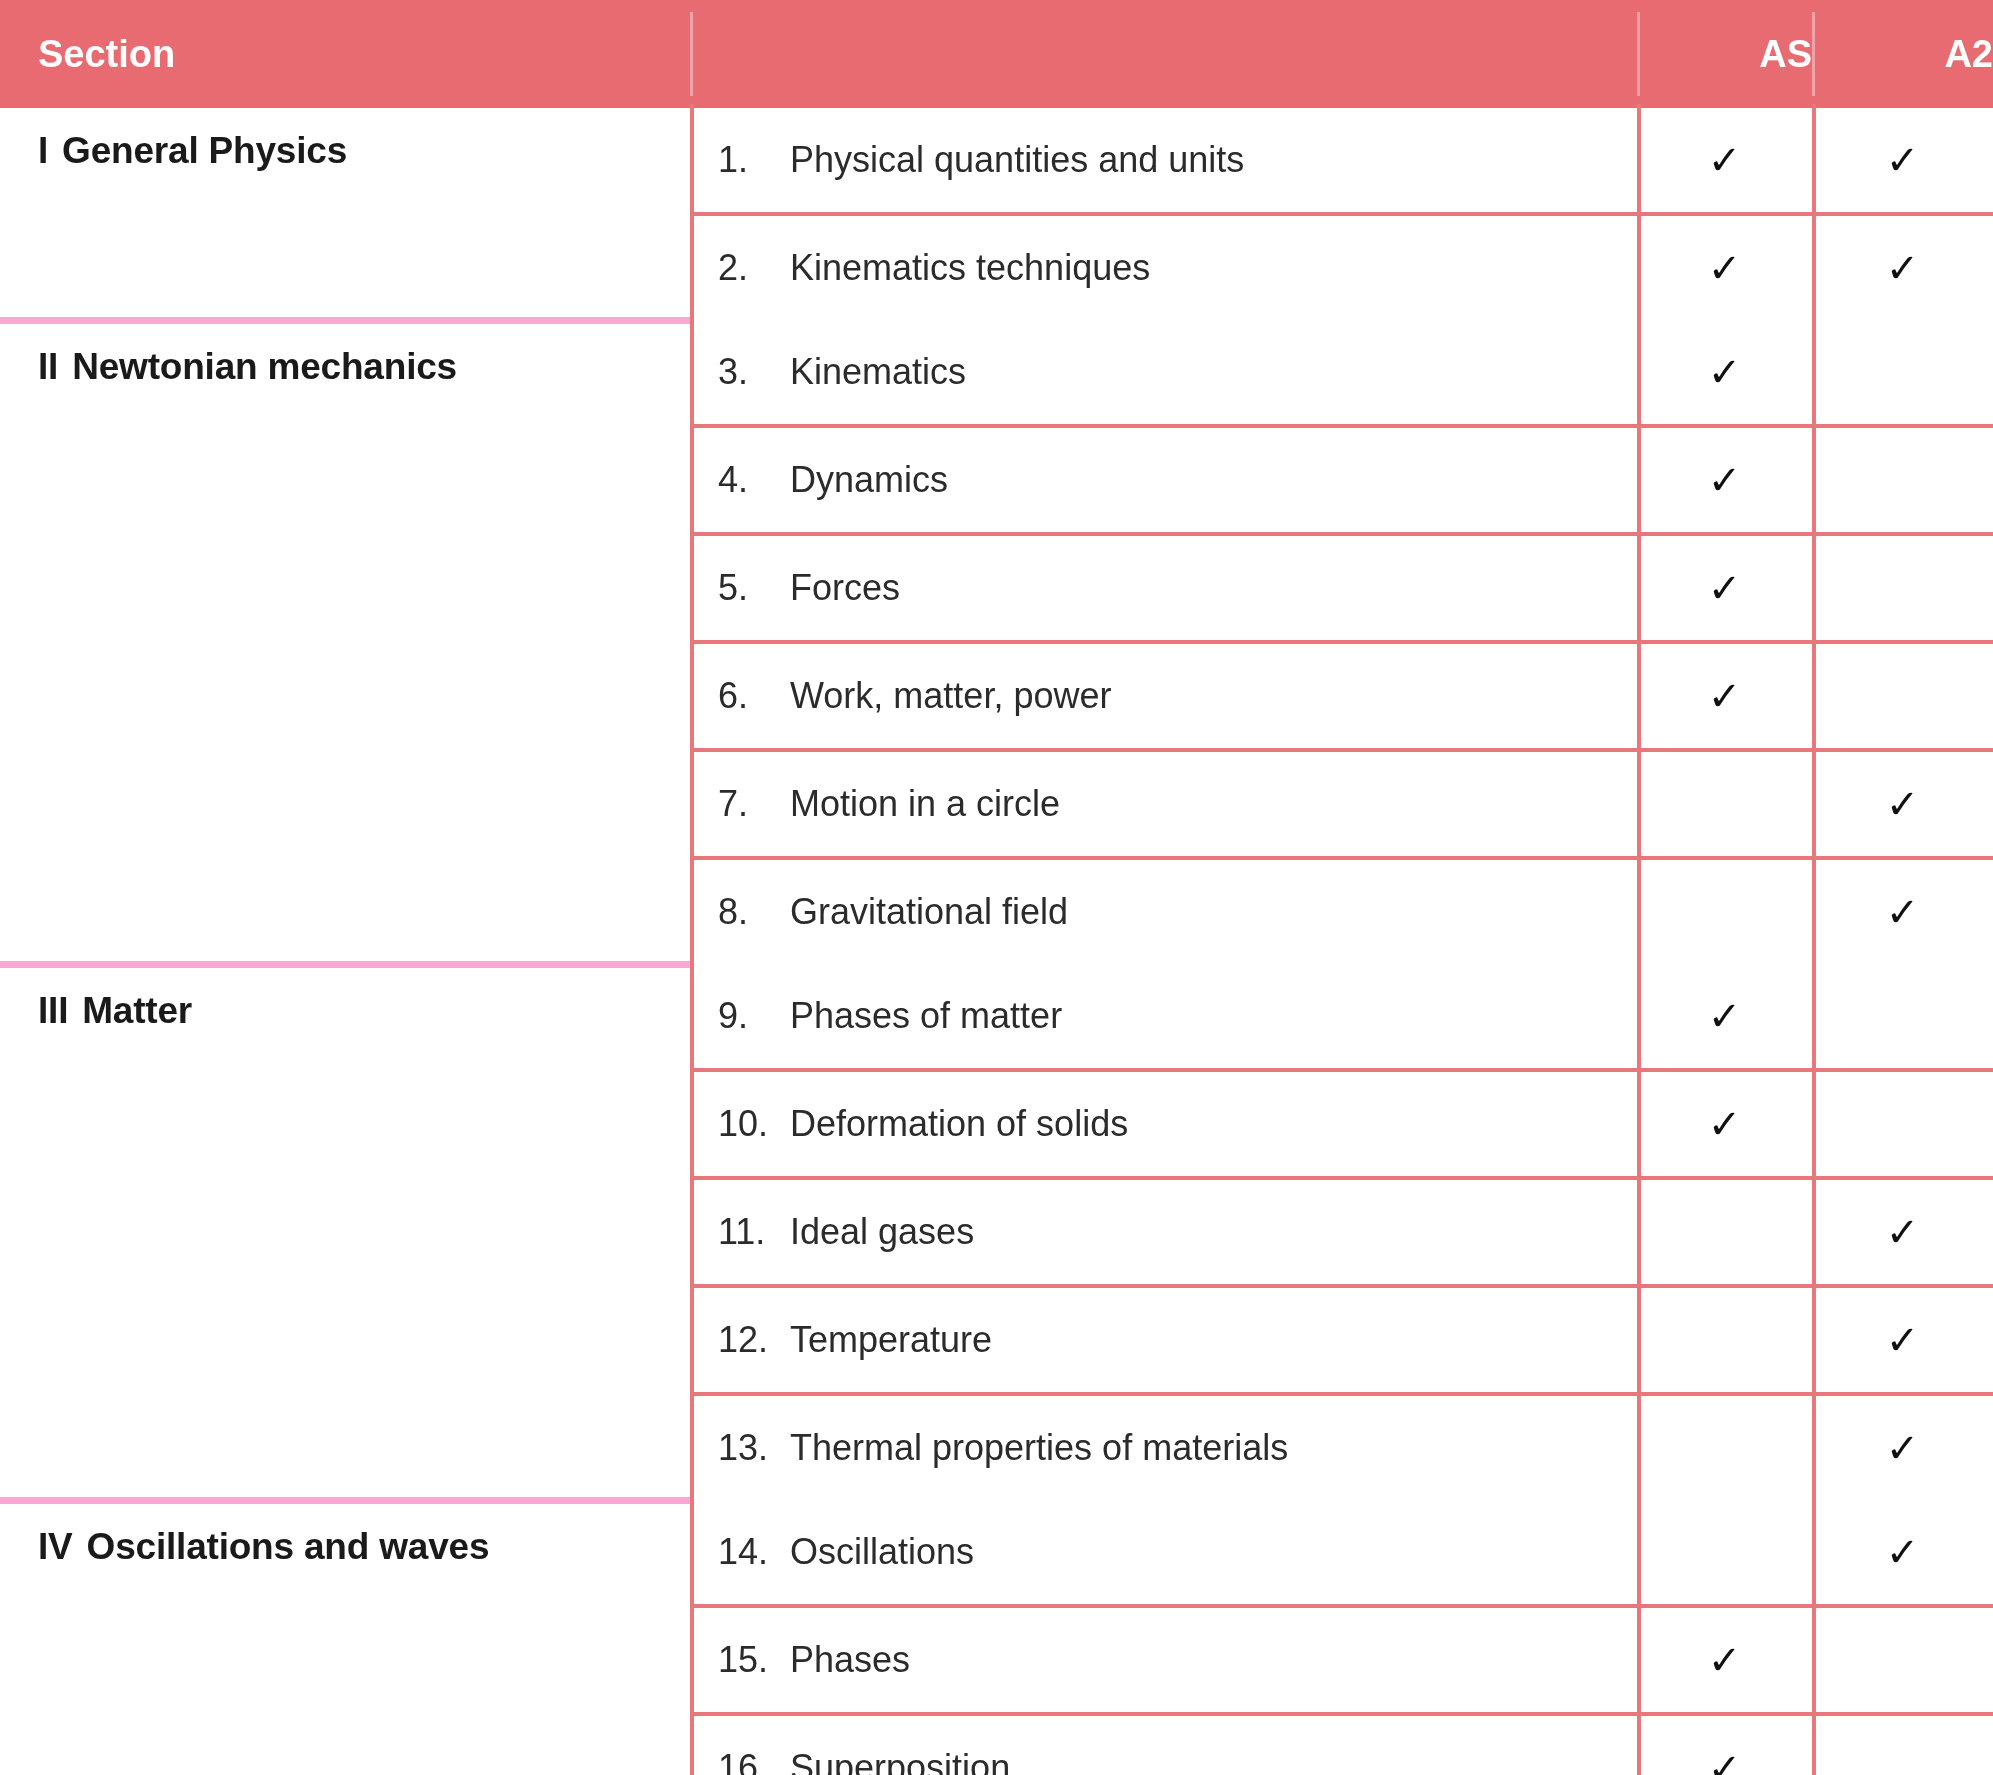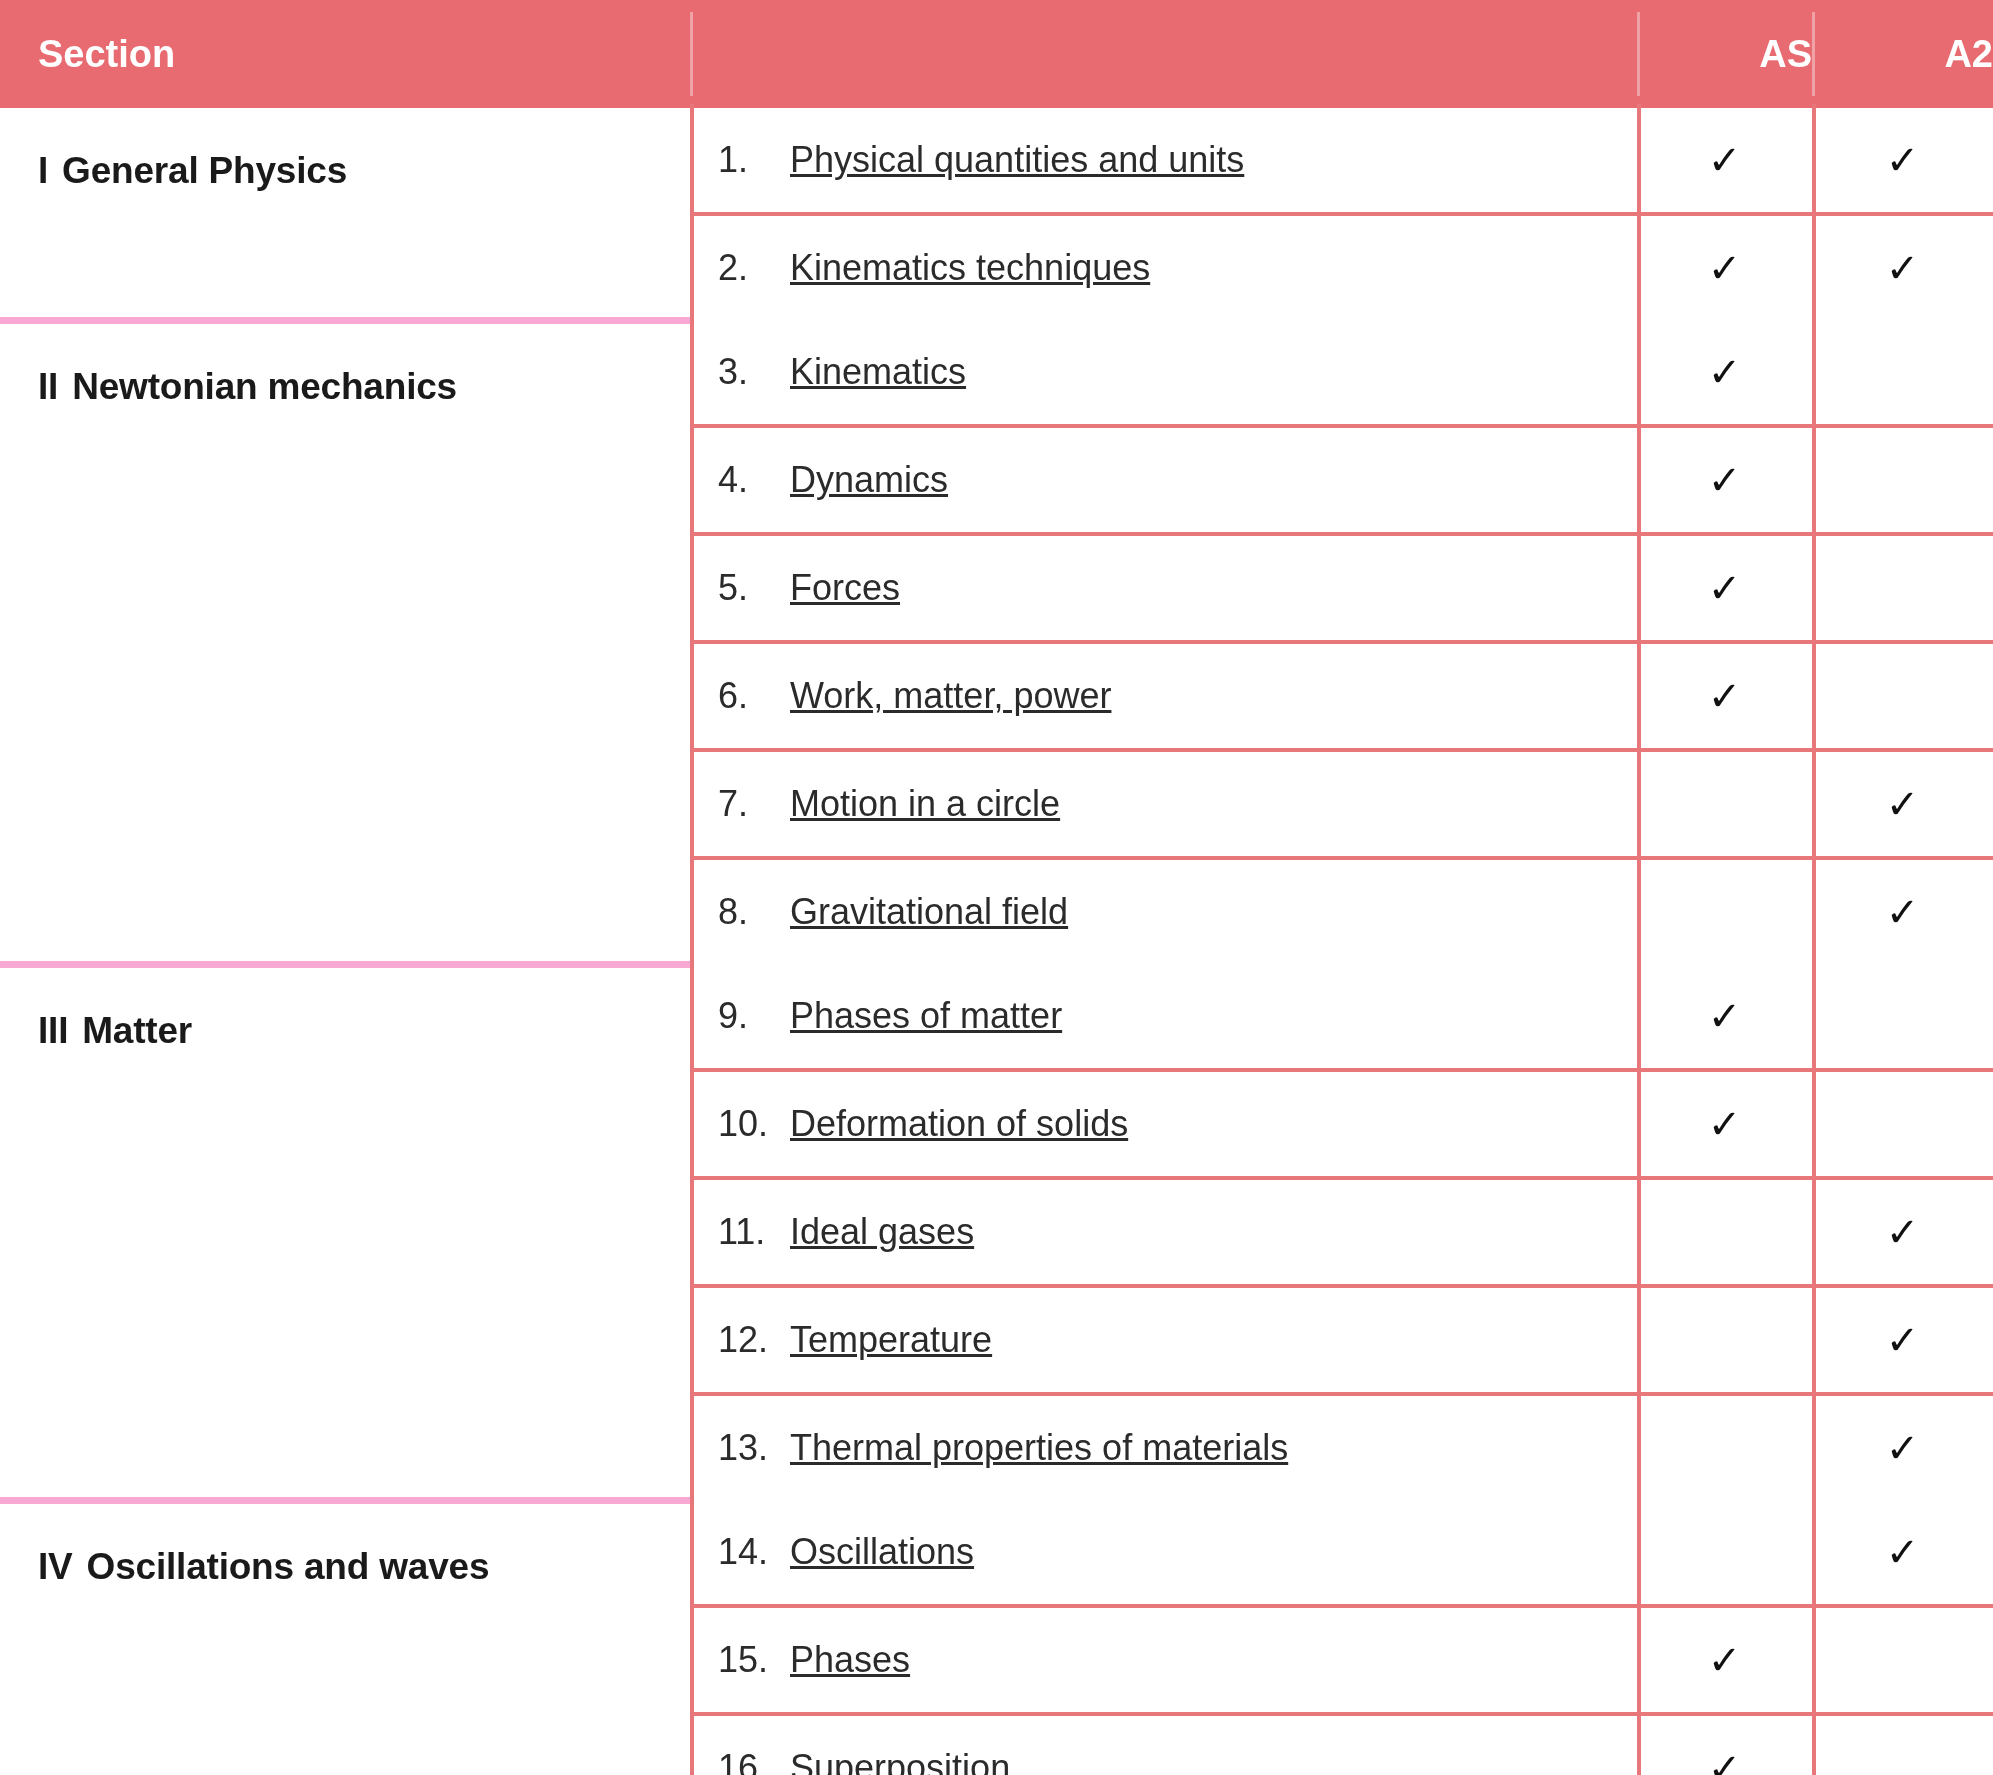--- a/index.html
+++ b/index.html
@@ -88,21 +88,21 @@
     background: #E8777B;
     z-index: 2;
   }
 
   
   td.section-cell {
     vertical-align: top;
     font-size: 37px;
     font-weight: bold;
     color: #1a1a1a;
-    padding: 42px 20px 0 38px;
+    padding: 22px 20px 0 38px;
     letter-spacing: -0.2px;
   }
   .sec-roman { display: inline-block; margin-right: 14px; }
 
   
   td.topic-cell {
     height: 104px;
     vertical-align: middle;
     font-size: 36px;
     color: #2b2b2b;
@@ -112,21 +112,21 @@
   .topic-inner {
     display: flex;
     align-items: center;
     padding-left: 28px;
   }
   .topic-num {
     width: 72px;
     flex: 0 0 72px;
     text-align: left;
   }
-  .topic-label { flex: 1 1 auto; text-decoration: underline; }
+  .topic-label { flex: 1 1 auto; }
 
   
   td.as-cell, td.a2-cell {
     text-align: center;
     vertical-align: middle;
     font-size: 40px;
     color: #111111;
   }
   .tick { display: inline-block; line-height: 1; }
 

